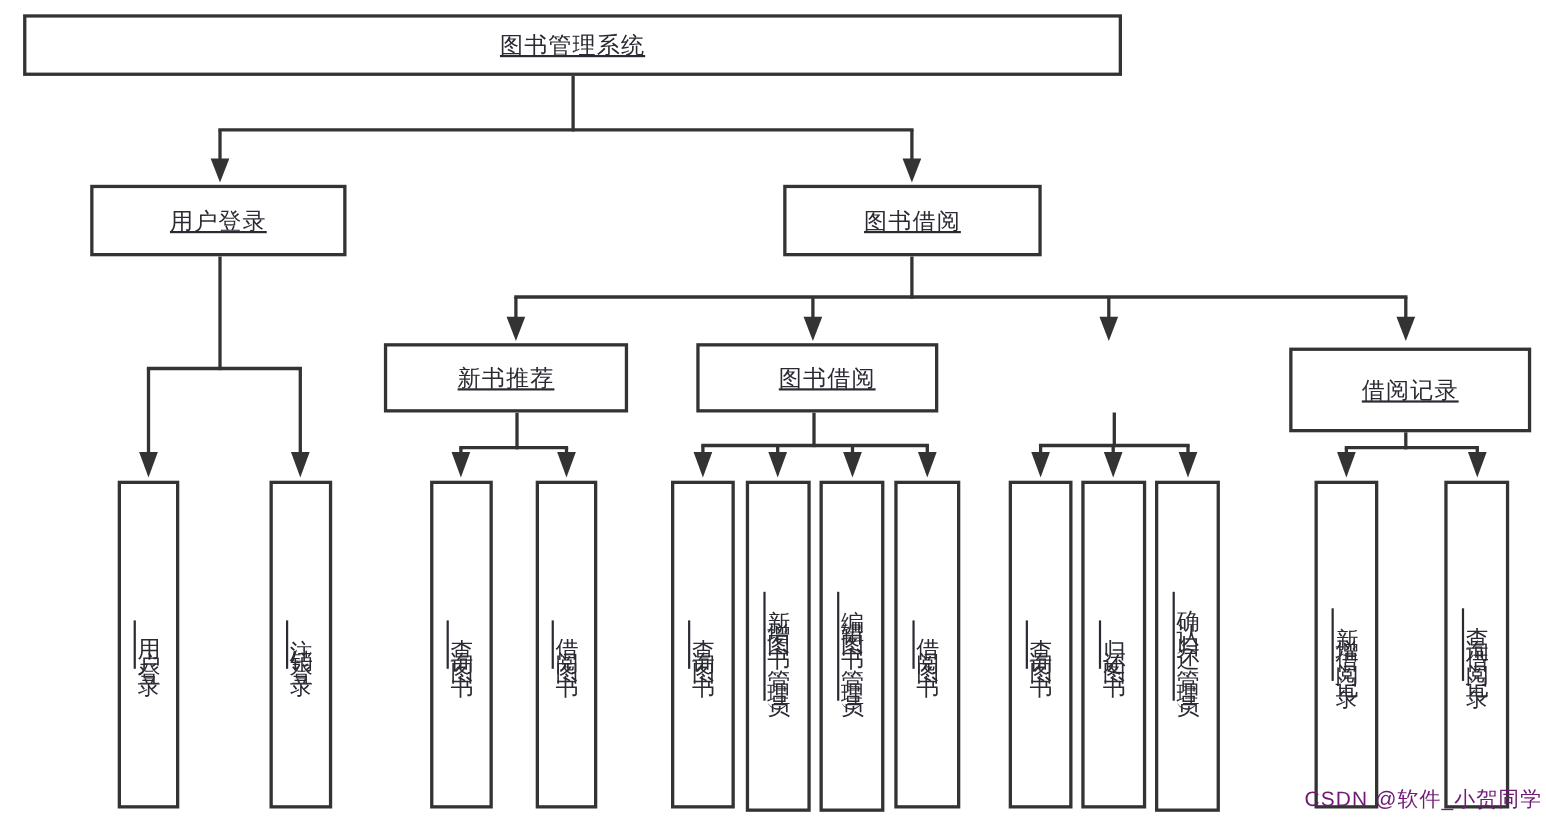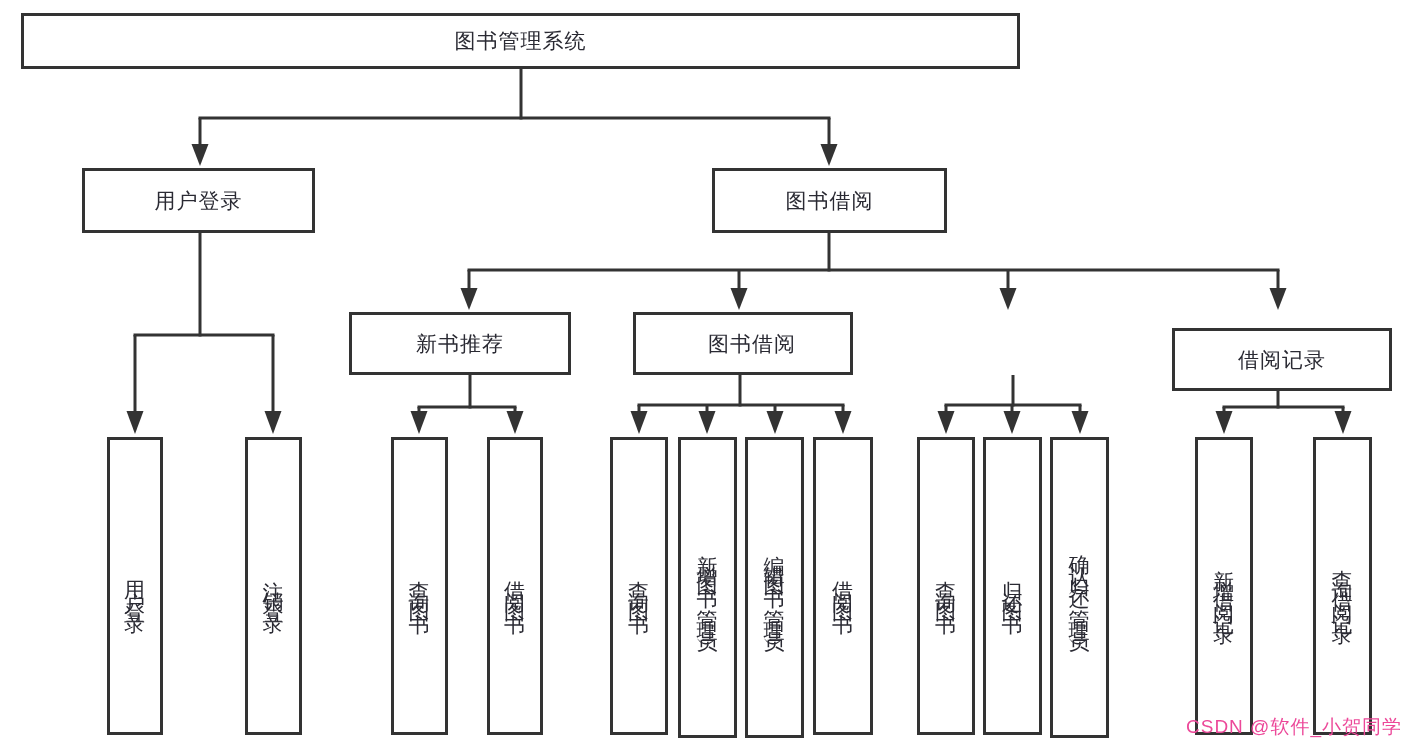--- a/index.html
+++ b/index.html
@@ -18,20 +18,21 @@
   }
   .node {
     position: absolute;
     box-sizing: border-box;
     background: #ffffff;
     border: 3px solid #333333;
     display: flex;
     align-items: center;
     justify-content: center;
     color: #2a2a33;
+    text-decoration: underline;
   }
   .hlabel {
     font-size: 21px;
     letter-spacing: 1px;
     white-space: nowrap;
   }
   .leaf .vlabel {
     writing-mode: vertical-rl;
     text-orientation: mixed;
     font-size: 21px;
@@ -39,21 +40,21 @@
     line-height: 1;
     white-space: nowrap;
   }
   .watermark {
     position: absolute;
     left: 1186px;
     top: 714px;
     width: 215px;
     font-size: 19px;
     letter-spacing: 1px;
-    color: #ec4899;
+    color: #701a75;
     white-space: nowrap;
     z-index: 5;
   }
 </style>
 </head>
 <body>
 
 <div class="stage">
 
   <svg class="connectors" width="1405" height="747" viewBox="0 0 1405 747" fill="none" stroke="#333333" stroke-width="3">
@@ -128,21 +129,21 @@
   <div class="node" style="left:712px; top:168px; width:235px; height:65px;">
     <span class="hlabel">图书借阅</span>
   </div>
 
   <div class="node" style="left:349px; top:312px; width:222px; height:63px;">
     <span class="hlabel">新书推荐</span>
   </div>
   <div class="node" style="left:633px; top:312px; width:220px; height:63px;padding-left:18px;">
     <span class="hlabel">图书借阅</span>
   </div>
-  <div class="node" style="left:1172px; top:328px; width:220px; height:63px;">
+  <div class="node" style="left:1172px; top:316px; width:220px; height:77px;">
     <span class="hlabel">借阅记录</span>
   </div>
 
   <div class="node leaf" style="left:107px; top:437px; width:56px; height:298px;">
     <span class="vlabel">用户登录</span>
   </div>
   <div class="node leaf" style="left:245px; top:437px; width:57px; height:298px;">
     <span class="vlabel">注销登录</span>
   </div>
 

